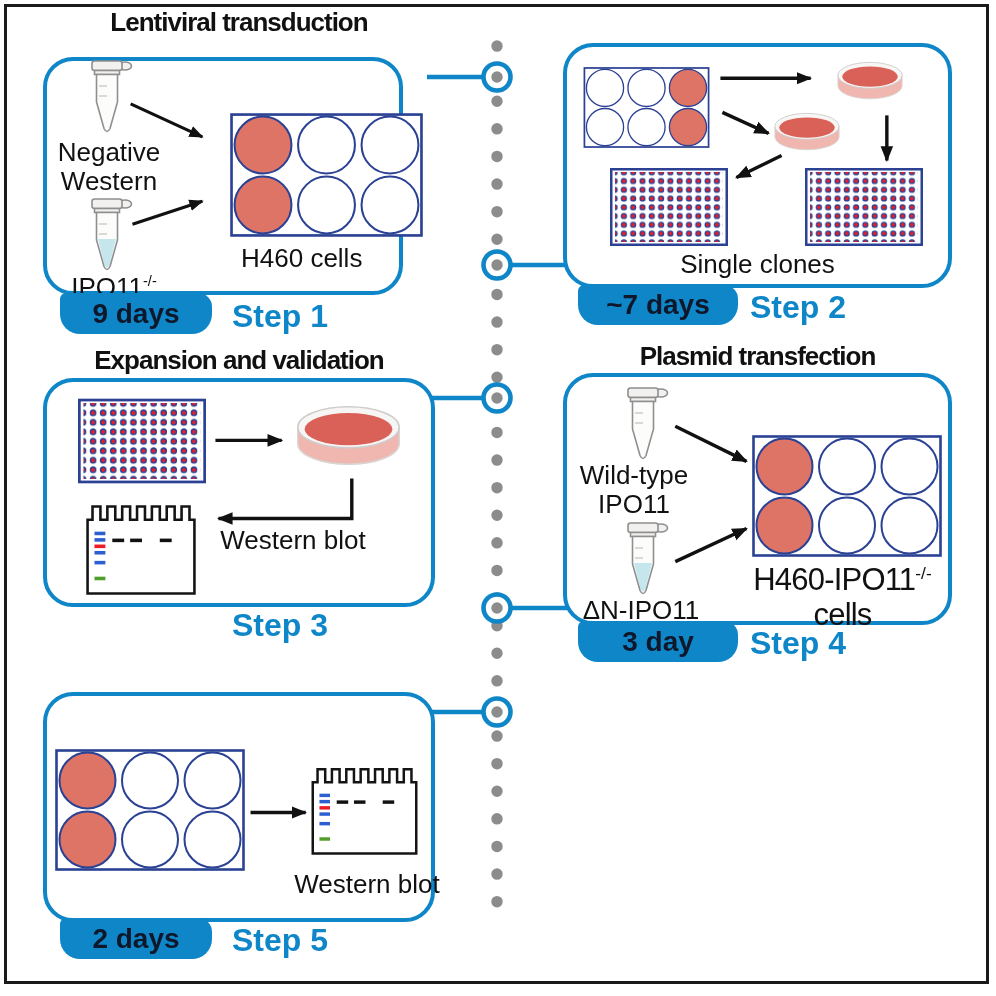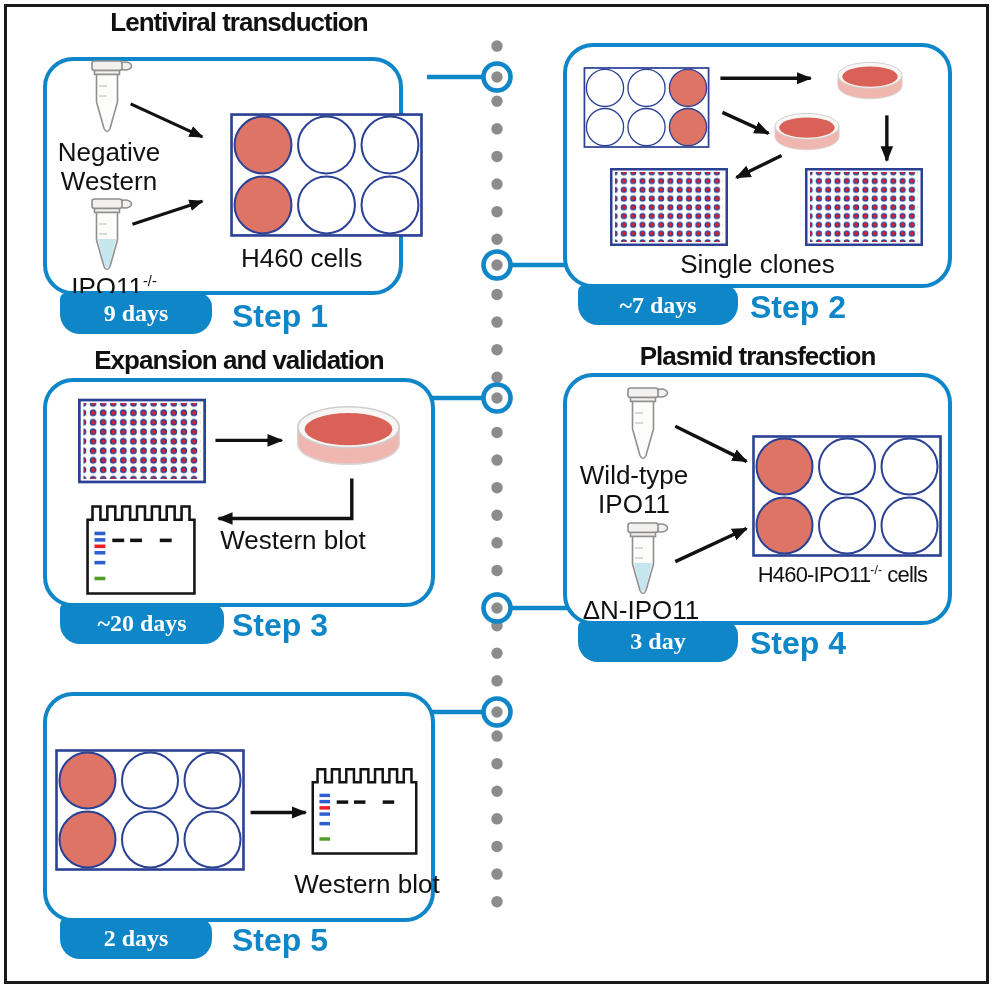--- a/index.html
+++ b/index.html
@@ -12,22 +12,22 @@
   .abs{position:absolute;}
   
   #timeline{position:absolute;left:0;top:0;width:996px;height:996px;z-index:1;pointer-events:none;}
   .dotline{stroke:var(--timeline-dot-gray,#8c8c8c);stroke-width:11.4;stroke-linecap:round;stroke-dasharray:0.1 27.5;fill:none;}
   .conn{stroke:var(--accent-blue,#0e86c8);stroke-width:4.6;}
   .node-outer{fill:#fff;stroke:var(--accent-blue,#0e86c8);stroke-width:4.6;}
   .node-inner{fill:var(--timeline-dot-gray,#8c8c8c);}
   
   .panel{position:absolute;border:4.5px solid var(--accent-blue,#0e86c8);border-radius:30px;background:#fff;z-index:2;box-sizing:border-box;}
   .panel-title{position:absolute;z-index:3;font-weight:bold;font-size:26px;letter-spacing:-1px;text-align:center;color:var(--text-black,#111);}
-  .pill{position:absolute;z-index:3;background:var(--accent-blue,#0e86c8);color:#ffffff;font-weight:bold;font-size:24px;
-        text-align:center;border-radius:6px 14px 20px 20px;font-family:Liberation Serif, serif;}
+  .pill{position:absolute;z-index:3;background:var(--accent-blue,#0e86c8);color:#0f172a;font-weight:bold;font-size:28px;
+        text-align:center;border-radius:6px 14px 20px 20px;}
   .step-label{position:absolute;z-index:3;color:var(--accent-blue,#0e86c8);font-weight:bold;font-size:32px;}
   .lbl{position:absolute;font-size:26px;line-height:1.12;text-align:center;color:var(--text-black,#111);}
   .lbl .sup{font-size:0.56em;vertical-align:super;letter-spacing:0;}
   .overlay{position:absolute;left:0;top:0;width:100%;height:100%;pointer-events:none;}
   .arrow{stroke:#111;stroke-width:3.4;fill:none;}
   
   .plate-border{fill:#fff;stroke:var(--navy-outline,#2a4194);stroke-width:2.6;}
   .well{fill:#fff;stroke:var(--navy-outline,#2a4194);stroke-width:2;}
   .well.filled{fill:var(--well-fill,#dd7466);}
   .plate-border96{fill:#fff;stroke:var(--navy-outline,#2a4194);stroke-width:2.5;}
@@ -204,21 +204,20 @@
       <rect class="band-black" x="30" y="39" width="12" height="3.6"></rect>
       <rect class="band-black" x="48" y="39" width="12" height="3.6"></rect>
       <rect class="band-black" x="78" y="39" width="12" height="3.6"></rect>
     </svg>
     <div class="lbl" style="left:166px;top:144px;width:160px;">Western blot</div>
     <svg class="overlay" viewBox="0 0 383 220">
       <line class="arrow" x1="168" y1="58" x2="234" y2="58" marker-end="url(#ah)"></line>
       <polyline class="arrow" points="304,96 304,136 171,136" marker-end="url(#ah)"></polyline>
     </svg>
   </div>
-  <div class="pill" style="left:60px;top:603px;width:164px;height:41px;line-height:41px;">~20 days</div>
   <div class="step-label" style="left:232px;top:607px;">Step 3</div>
 
   <div class="panel" style="left:563px;top:373px;width:389px;height:252px;">
     <svg class="abs" style="left:51px;top:8px;" width="52" height="82" viewBox="0 0 52 82">
       <ellipse class="tube-cap" cx="43" cy="8" rx="6.5" ry="4"></ellipse>
       <rect class="tube-cap" x="10" y="3" width="30" height="9.5" rx="2.5"></rect>
       <rect class="tube-cap" x="12.5" y="12.5" width="25" height="4"></rect>
       <path class="tube-bodyfill" d="M14.5,16.5 V44 L22,70.5 Q25,76.5 28,70.5 L35.5,44 V16.5 Z"></path>
       <line class="tube-grad" x1="17" y1="28" x2="25" y2="28"></line>
       <line class="tube-grad" x1="17" y1="38" x2="25" y2="38"></line>
@@ -241,21 +240,21 @@
     <div class="lbl" style="left:-6px;top:219px;width:160px;">ΔN-IPO11</div>
     <svg class="abs" style="left:185px;top:58px;" width="190" height="122" viewBox="0 0 190 122">
       <rect class="plate-border" x="1.5" y="1.5" width="187" height="119"></rect>
       <circle class="well filled" cx="32.5" cy="31.5" r="28"></circle>
       <circle class="well" cx="95" cy="31.5" r="28"></circle>
       <circle class="well" cx="157.5" cy="31.5" r="28"></circle>
       <circle class="well filled" cx="32.5" cy="90.5" r="28"></circle>
       <circle class="well" cx="95" cy="90.5" r="28"></circle>
       <circle class="well" cx="157.5" cy="90.5" r="28"></circle>
     </svg>
-    <div class="lbl" style="left:168px;top:186px;width:215px;font-size:22px;letter-spacing:-0.8px;"><span>H460-IPO11</span><span class="sup">-/-</span><span> cells</span></div>
+    <div class="lbl" style="left:168px;top:186px;width:215px;font-size:31px;letter-spacing:-0.8px;"><span>H460-IPO11</span><span class="sup">-/-</span><span> cells</span></div>
     <svg class="overlay" viewBox="0 0 380 243">
       <line class="arrow" x1="108" y1="49" x2="179" y2="84" marker-end="url(#ah)"></line>
       <line class="arrow" x1="108" y1="184" x2="179" y2="151" marker-end="url(#ah)"></line>
     </svg>
   </div>
   <div class="pill" style="left:578px;top:621px;width:160px;height:41px;line-height:41px;">3 day</div>
   <div class="step-label" style="left:750px;top:625px;">Step 4</div>
 
   <div class="panel" style="left:43px;top:692px;width:392px;height:230px;">
     <svg class="abs" style="left:8px;top:52px;" width="190" height="124" viewBox="0 0 190 122">

